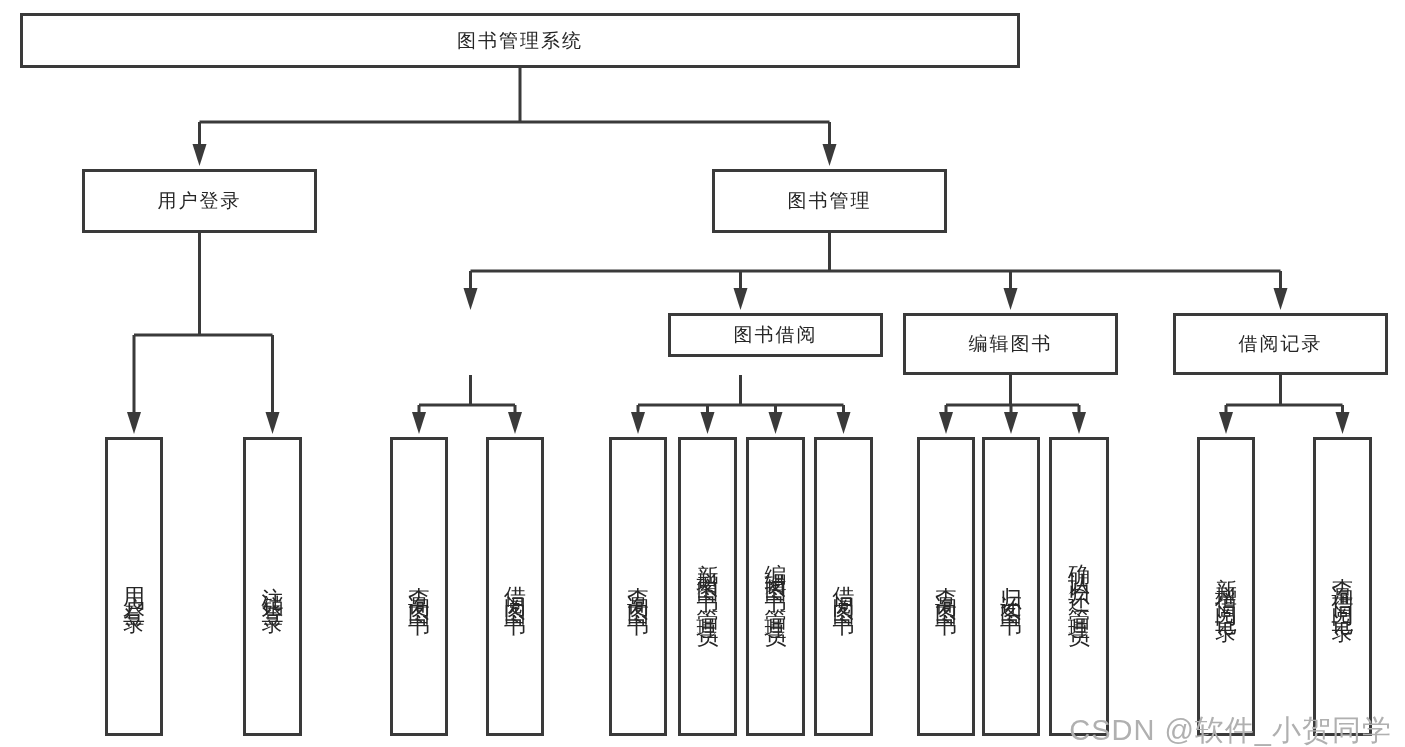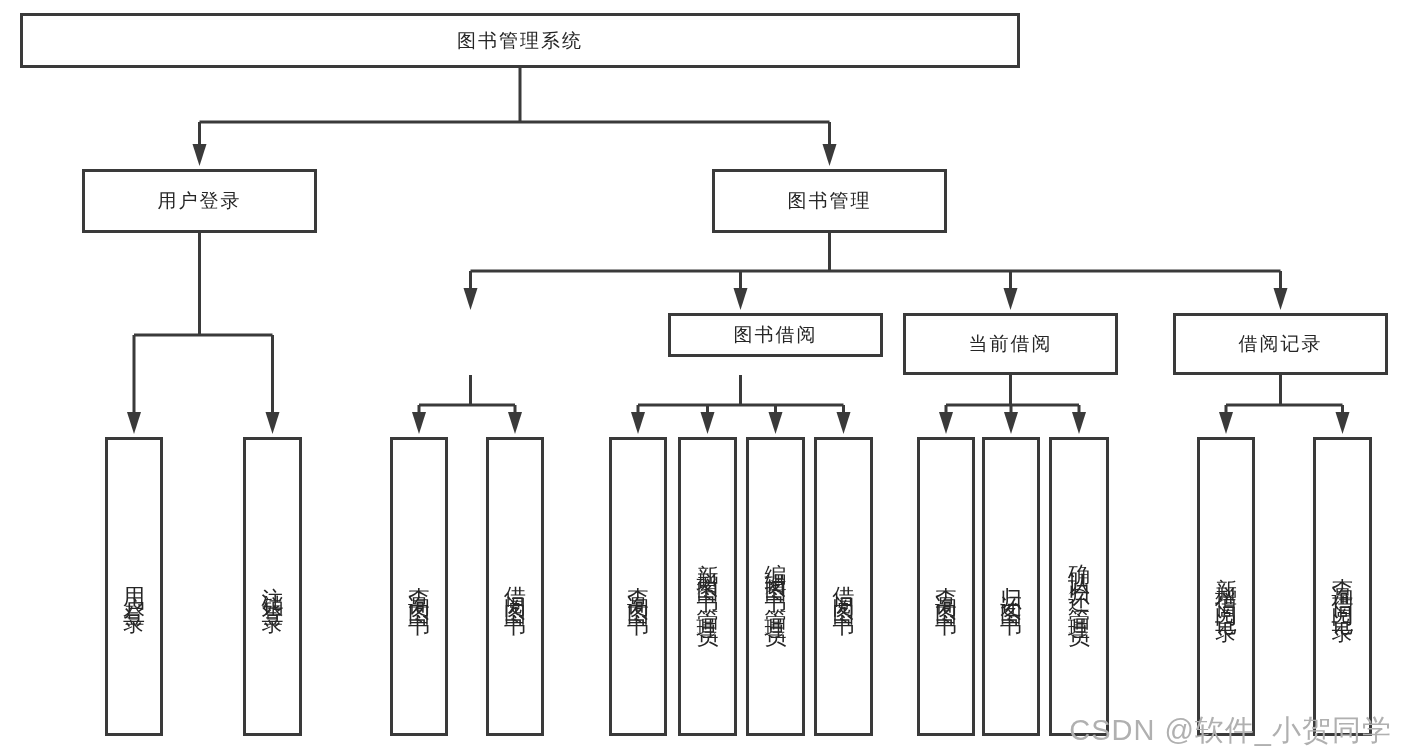--- a/index.html
+++ b/index.html
@@ -124,21 +124,21 @@
     <span class="hlabel">用户登录</span>
   </div>
   <div class="node" style="left:712px; top:169px; width:235px; height:64px;">
     <span class="hlabel">图书管理</span>
   </div>
 
   <div class="node" style="left:633px; top:313px; width:215px; height:44px;margin-left:35px;">
     <span class="hlabel">图书借阅</span>
   </div>
   <div class="node" style="left:903px; top:313px; width:215px; height:62px;">
-    <span class="hlabel">当前借阅</span>
+    <span class="hlabel">编辑图书</span>
   </div>
   <div class="node" style="left:1173px; top:313px; width:215px; height:62px;">
     <span class="hlabel">借阅记录</span>
   </div>
 
   <div class="node" style="left:105px; top:437px; width:58px; height:299px;">
     <span class="vlabel">用户登录</span>
   </div>
   <div class="node" style="left:243px; top:437px; width:59px; height:299px;">
     <span class="vlabel">注销登录</span>

